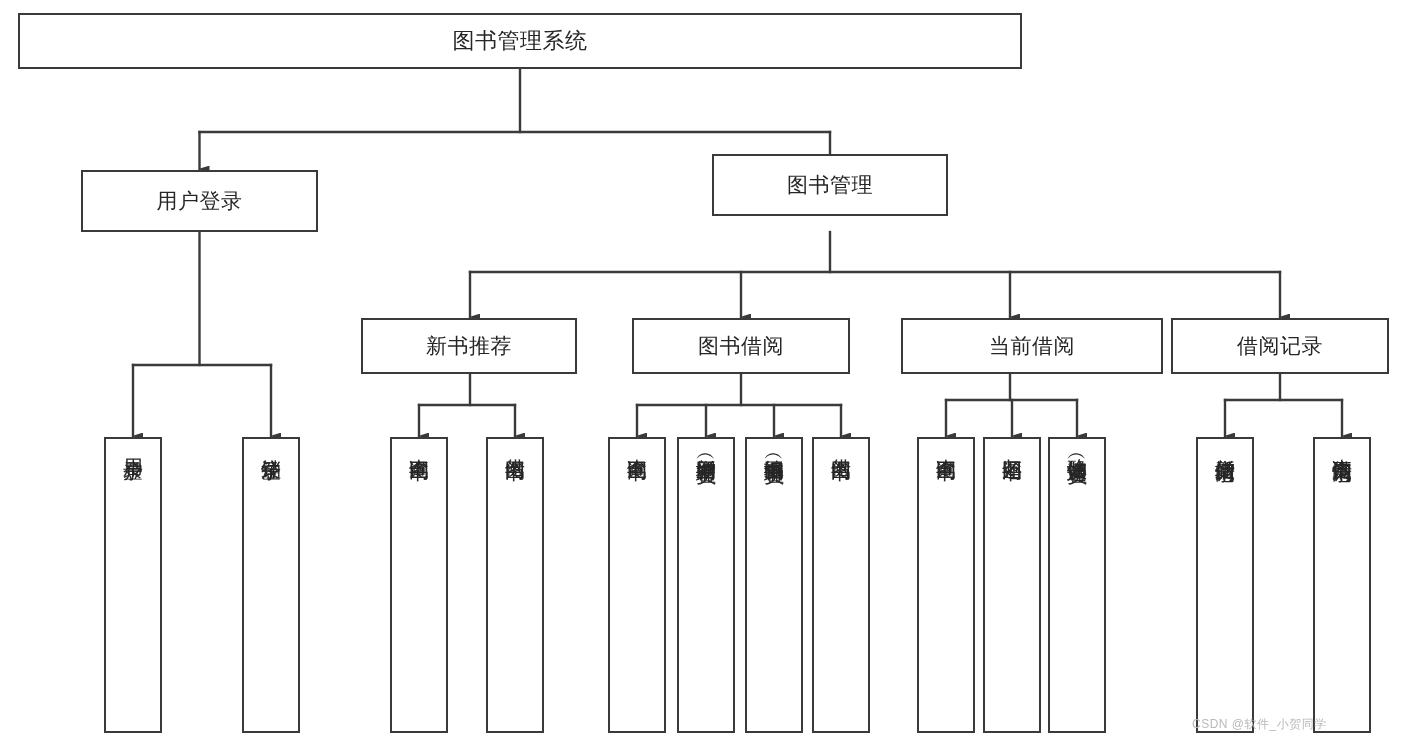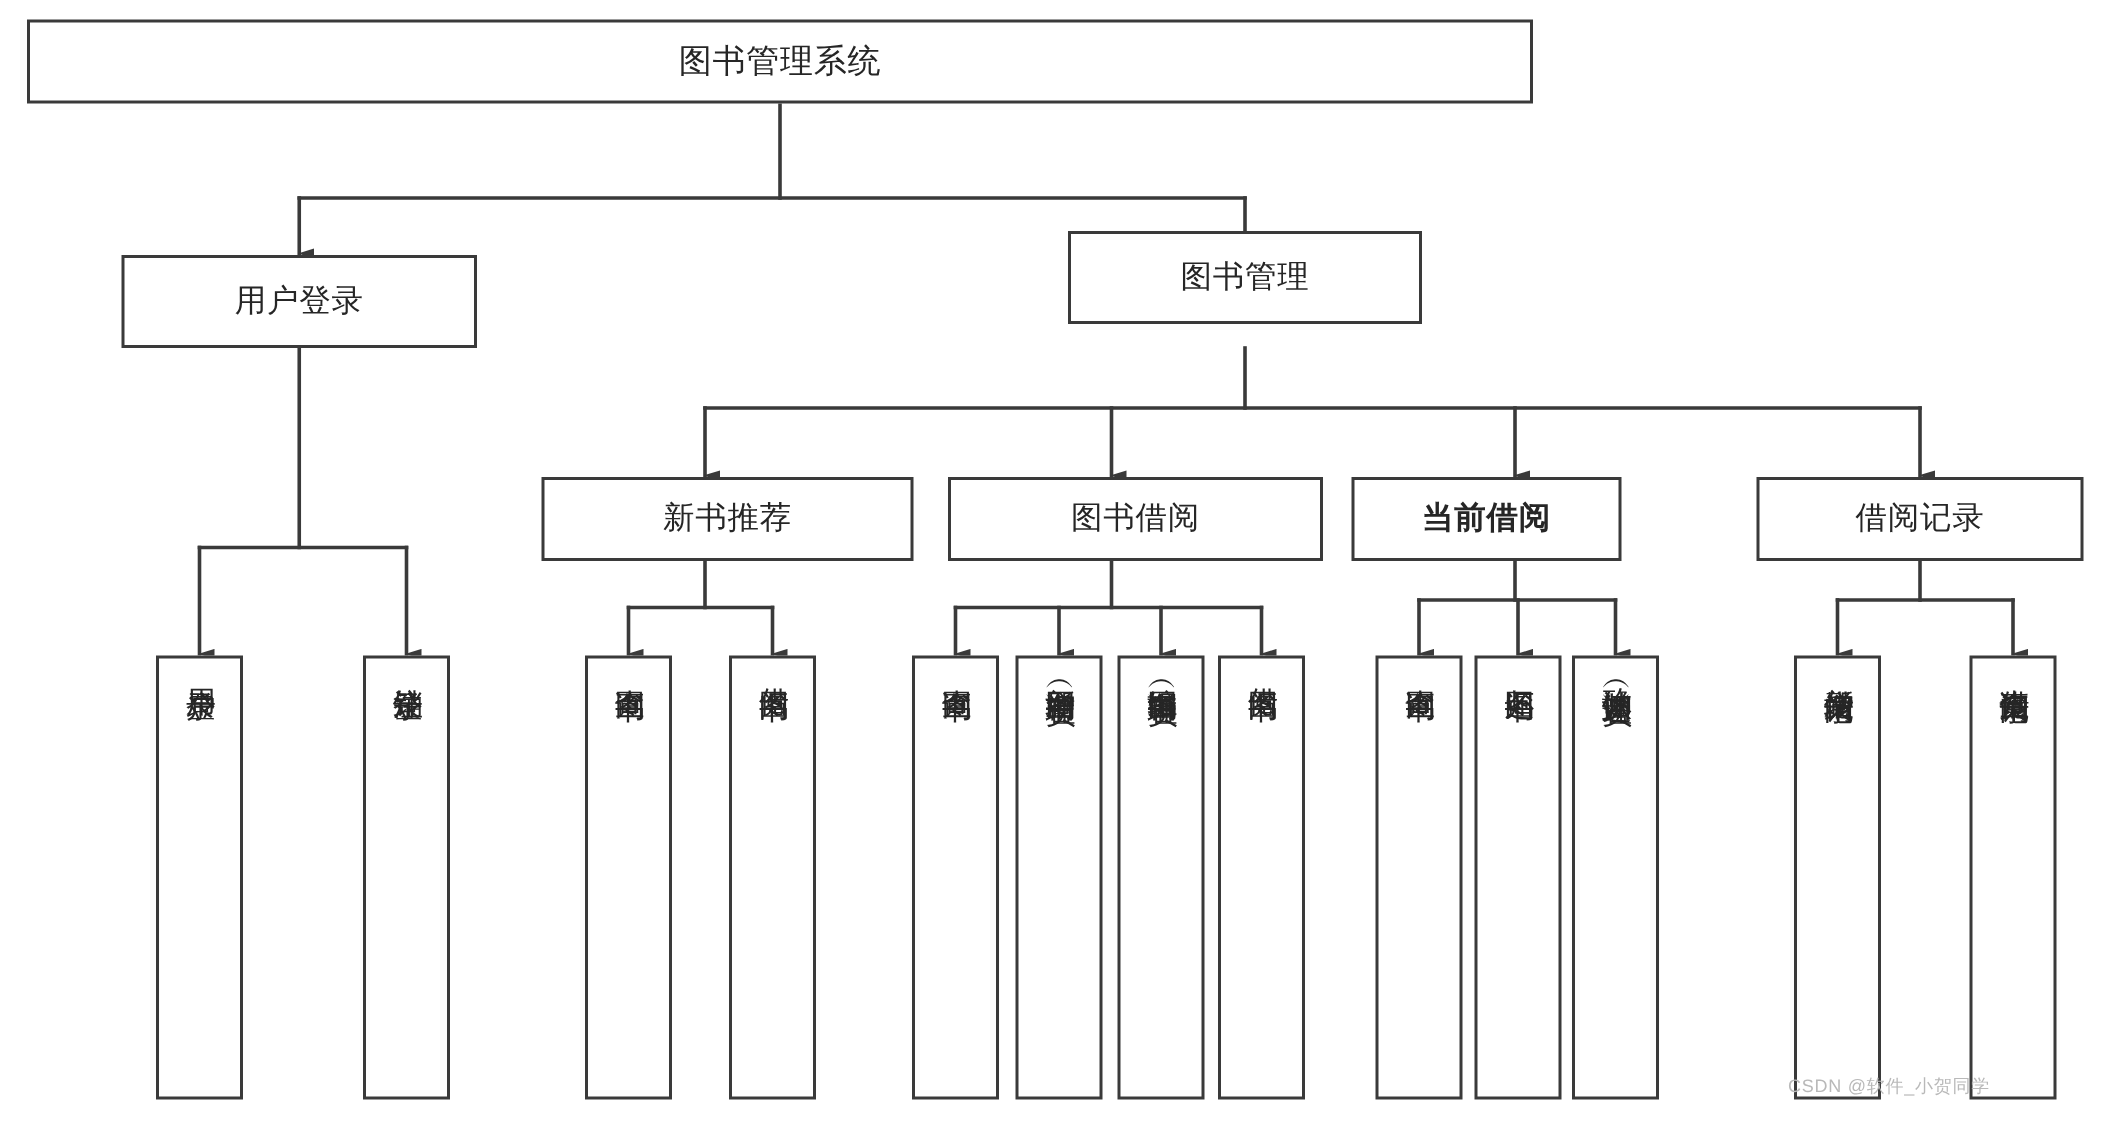--- a/index.html
+++ b/index.html
@@ -116,27 +116,27 @@
   <div id="node-layer">
       <div class="node node-h node-root" style="left: 18px; top: 13px; width: 1004px; height: 56px;">
         <span class="node-label">图书管理系统</span>
       </div>
       <div class="node node-h" style="left: 81px; top: 170px; width: 237px; height: 62px;">
         <span class="node-label">用户登录</span>
       </div>
       <div class="node node-h" style="left: 712px; top: 154px; width: 236px; height: 62px;">
         <span class="node-label">图书管理</span>
       </div>
-      <div class="node node-h" style="left: 361px; top: 318px; width: 248px; height: 56px;">
+      <div class="node node-h" style="left: 361px; top: 318px; width: 216px; height: 56px;">
         <span class="node-label">新书推荐</span>
       </div>
-      <div class="node node-h" style="left: 632px; top: 318px; width: 250px; height: 56px;">
+      <div class="node node-h" style="left: 632px; top: 318px; width: 218px; height: 56px;">
         <span class="node-label">图书借阅</span>
       </div>
-      <div class="node node-h" style="left: 901px; top: 318px; width: 180px; height: 56px; font-weight: bold;">
+      <div class="node node-h" style="left: 901px; top: 318px; width: 262px; height: 56px;">
         <span class="node-label">当前借阅</span>
       </div>
       <div class="node node-h" style="left: 1171px; top: 318px; width: 218px; height: 56px;">
         <span class="node-label">借阅记录</span>
       </div>
       <div class="node node-v" style="left: 104px; top: 437px; width: 58px; height: 296px;">
         <span class="node-label">用户登录</span>
       </div>
       <div class="node node-v" style="left: 242px; top: 437px; width: 58px; height: 296px;">
         <span class="node-label">注销登录</span>

